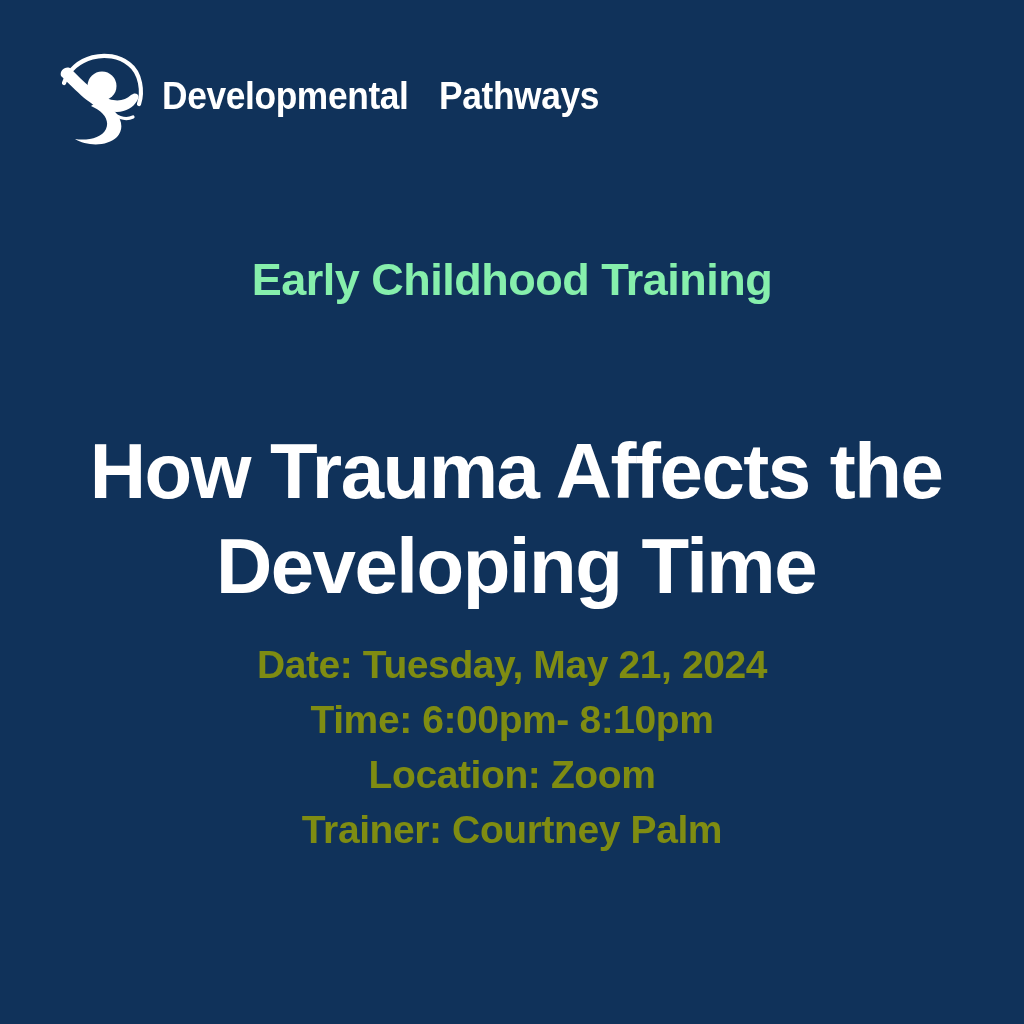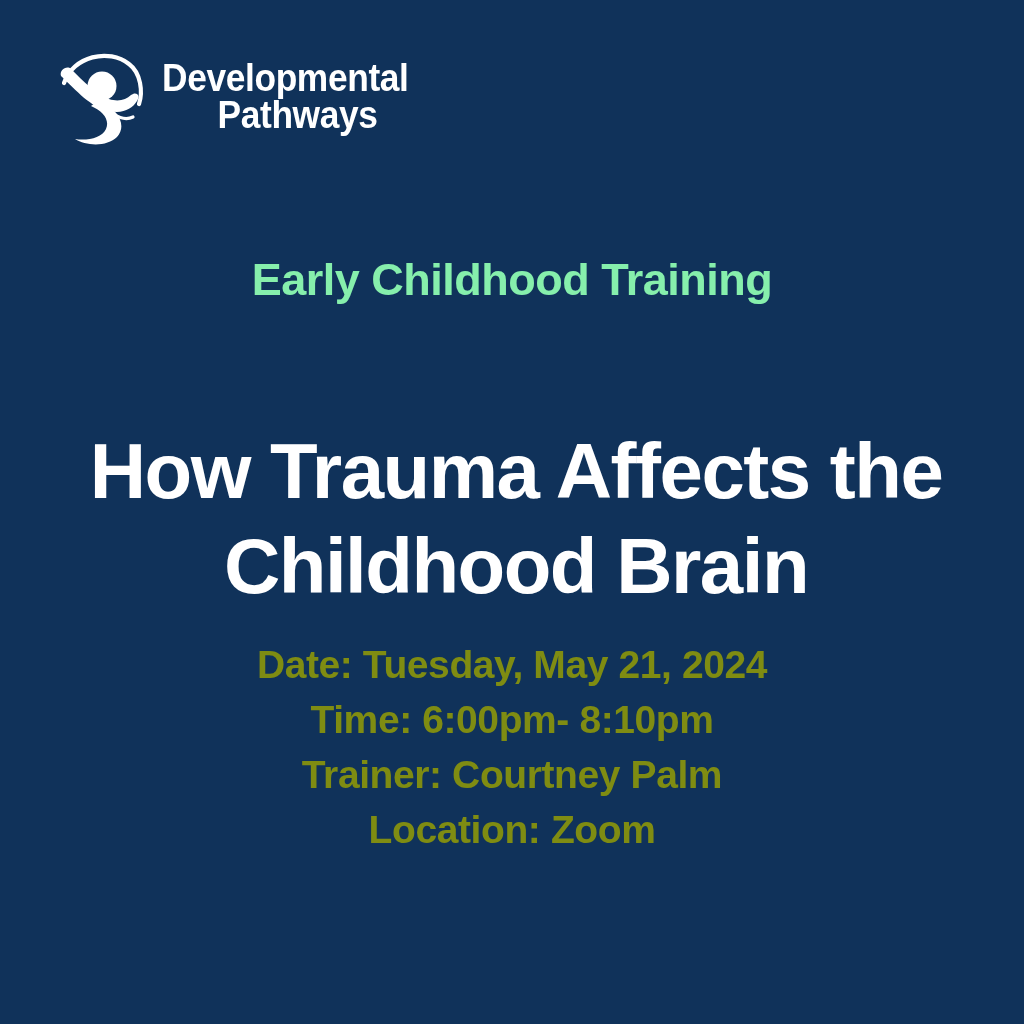--- a/index.html
+++ b/index.html
@@ -35,21 +35,21 @@
 
   .logo-mark {
     width: 96px;
     height: 98px;
     flex: none;
     display: block;
   }
 
   .logo-wordmark {
     display: flex;
-    flex-direction: column;
+    flex-direction: row;
     justify-content: flex-start;
     padding-top: 2px;
   }
 
   .logo-wordmark .line {
     color: #ffffff;
     font-family: "Liberation Sans Narrow", "Liberation Sans", sans-serif;
     font-weight: bold;
     font-size: 38px;
     line-height: 0.98;
@@ -141,23 +141,23 @@
     <div class="logo-wordmark">
       <span class="line line-1">Developmental</span>
       <span class="line line-2">Pathways</span>
     </div>
   </div>
 
   <div class="eyebrow">Early Childhood Training</div>
 
   <h1 class="headline">
     <span class="hl-line">How Trauma Affects the</span>
-    <span class="hl-line">Childhood Brain</span>
+    <span class="hl-line">Developing Time</span>
   </h1>
 
   <div class="details">
     <span class="detail-line">Date: Tuesday, May 21, 2024</span>
     <span class="detail-line">Time: 6:00pm- 8:10pm</span>
+    <span class="detail-line">Location: Zoom</span>
     <span class="detail-line">Trainer: Courtney Palm</span>
-    <span class="detail-line">Location: Zoom</span>
   </div>
 
 </div>
 
 </body></html>

